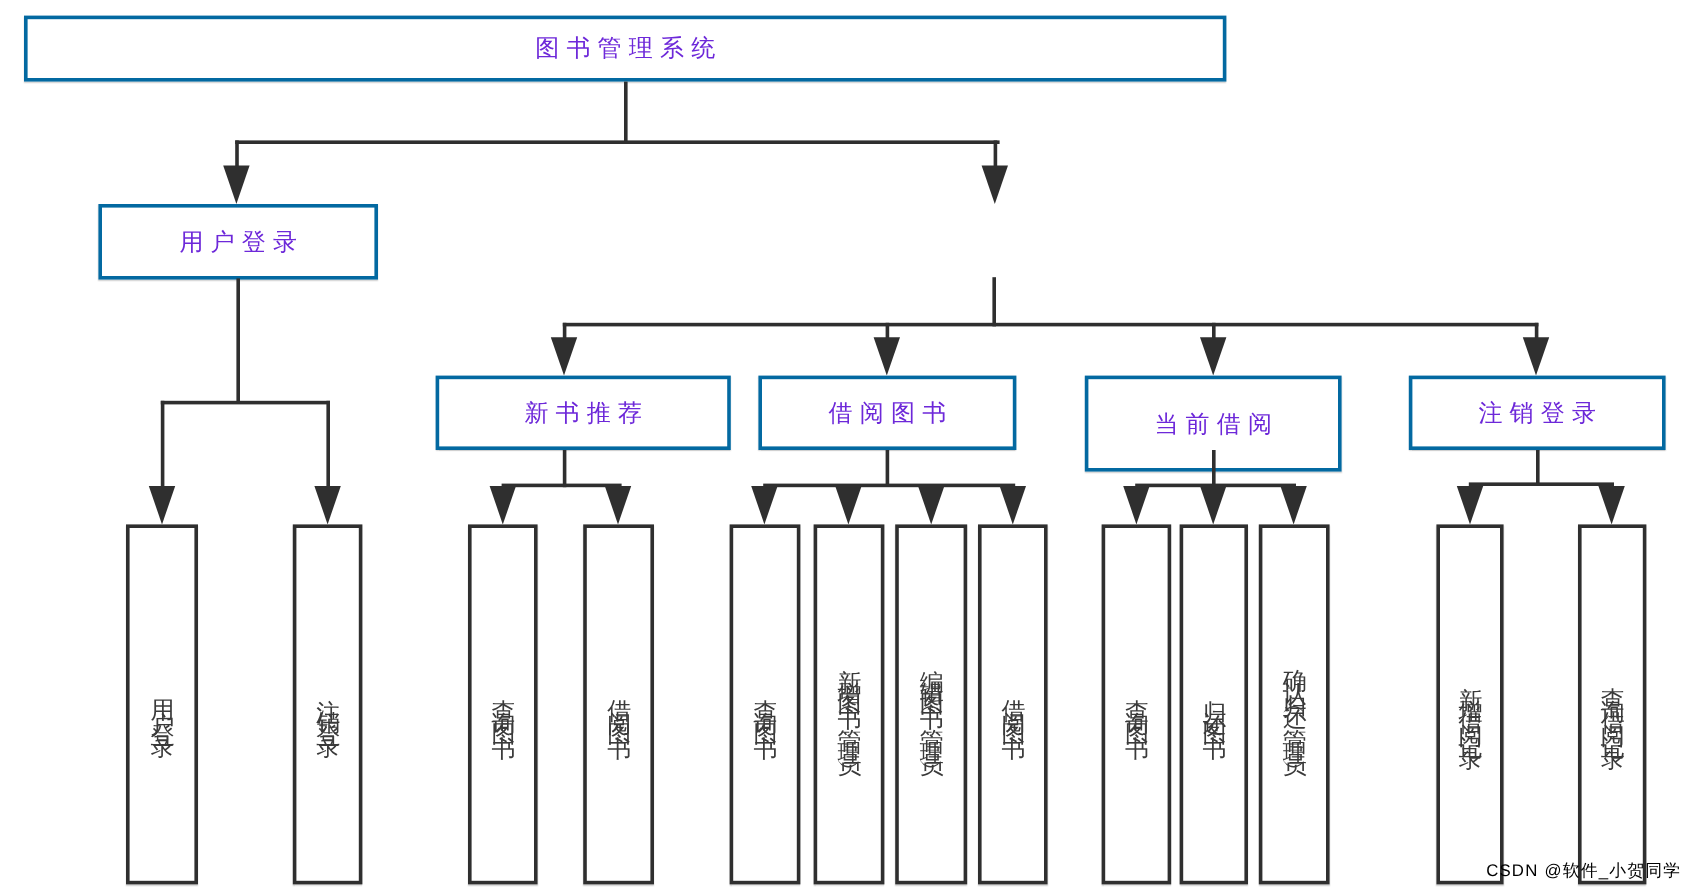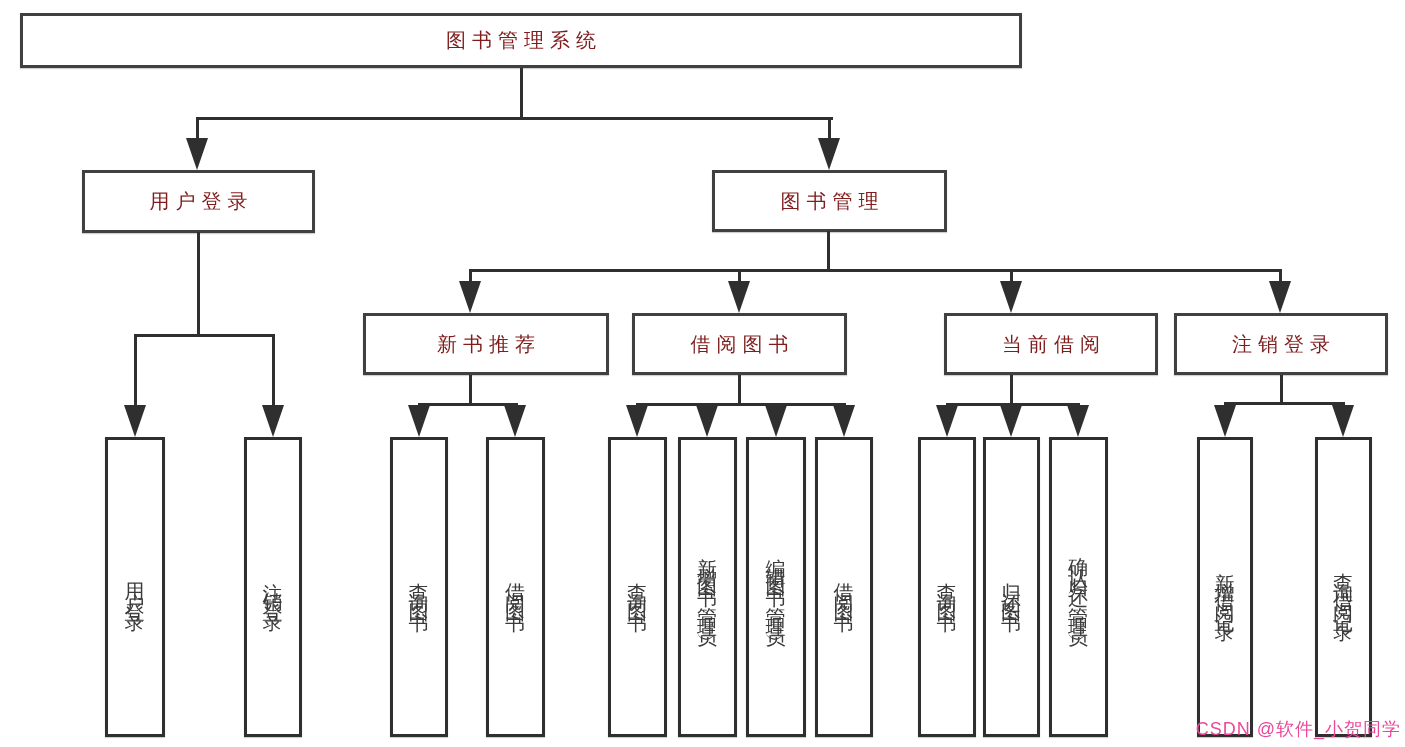--- a/index.html
+++ b/index.html
@@ -7,23 +7,23 @@
     position:relative;
     width:1405px;height:747px;
     background:#ffffff;
     font-family:"Liberation Sans","DejaVu Sans",sans-serif;
     overflow:hidden;
   }
   .node{
     position:absolute;
     box-sizing:border-box;
     background:#ffffff;
-    border:3px solid #404040;
+    border:3px solid #0369a1;
     display:flex;align-items:center;justify-content:center;
-    color:#7f1d1d;
+    color:#6d28d9;
     font-size:20px;
     letter-spacing:6px;
     text-indent:6px;
     box-shadow:0 1px 1px rgba(120,120,120,0.35);
     text-align:center;
   }
   .leaf{
     position:absolute;
     top:437px;height:300px;
     box-sizing:border-box;
@@ -45,22 +45,22 @@
   .hline{height:3px;}
   .arrow{
     position:absolute;width:0;height:0;
     border-left:11px solid transparent;
     border-right:11px solid transparent;
     border-top:32px solid #2f2f2f;
   }
   .watermark{
     position:absolute;
     right:4px;top:717px;
-    font-size:18px;
-    color:#ec4899;
+    font-size:14px;
+    color:#000000;
     letter-spacing:1px;
     z-index:5;
   }
 </style>
 </head>
 <body>
 
 <div id="canvas">
 
   <div class="node" style="left:20px;top:13px;width:1002px;height:55px;">
@@ -69,23 +69,20 @@
 
   <div class="vline" style="left:520px;top:68px;height:51px;"></div>
   <div class="hline" style="left:196px;top:117px;width:637px;"></div>
   <div class="vline" style="left:196px;top:117px;height:28px;"></div>
   <div class="arrow" style="left:186px;top:138px;"></div>
   <div class="vline" style="left:828px;top:117px;height:28px;"></div>
   <div class="arrow" style="left:818px;top:138px;"></div>
 
   <div class="node" style="left:82px;top:170px;width:233px;height:63px;">
     <span>用户登录</span>
-  </div>
-  <div class="node" style="left:712px;top:170px;width:235px;height:62px;">
-    <span>图书管理</span>
   </div>
 
   <div class="vline" style="left:197px;top:232px;height:104px;"></div>
   <div class="hline" style="left:134px;top:334px;width:141px;"></div>
   <div class="vline" style="left:134px;top:334px;height:76px;"></div>
   <div class="arrow" style="left:124px;top:405px;"></div>
   <div class="vline" style="left:272px;top:334px;height:76px;"></div>
   <div class="arrow" style="left:262px;top:405px;"></div>
 
   <div class="vline" style="left:827px;top:231px;height:41px;"></div>
@@ -98,21 +95,21 @@
   <div class="arrow" style="left:1000px;top:281px;"></div>
   <div class="vline" style="left:1279px;top:269px;height:15px;"></div>
   <div class="arrow" style="left:1269px;top:281px;"></div>
 
   <div class="node" style="left:363px;top:313px;width:246px;height:62px;">
     <span>新书推荐</span>
   </div>
   <div class="node" style="left:632px;top:313px;width:215px;height:62px;">
     <span>借阅图书</span>
   </div>
-  <div class="node" style="left:904px;top:313px;width:214px;height:62px;margin-left:40px;">
+  <div class="node" style="left:904px;top:313px;width:214px;height:80px;">
     <span>当前借阅</span>
   </div>
   <div class="node" style="left:1174px;top:313px;width:214px;height:62px;">
     <span>注销登录</span>
   </div>
 
   <div class="vline" style="left:469px;top:375px;height:31px;"></div>
   <div class="hline" style="left:418px;top:403px;width:100px;"></div>
   <div class="arrow" style="left:408px;top:405px;"></div>
   <div class="arrow" style="left:504px;top:405px;"></div>

